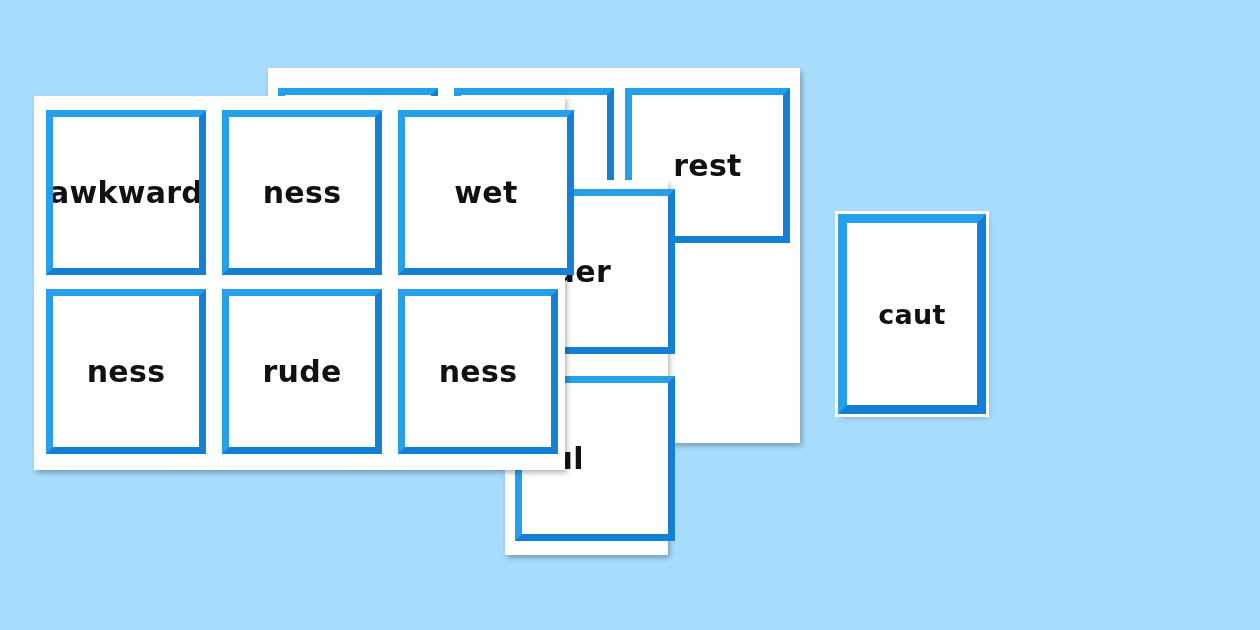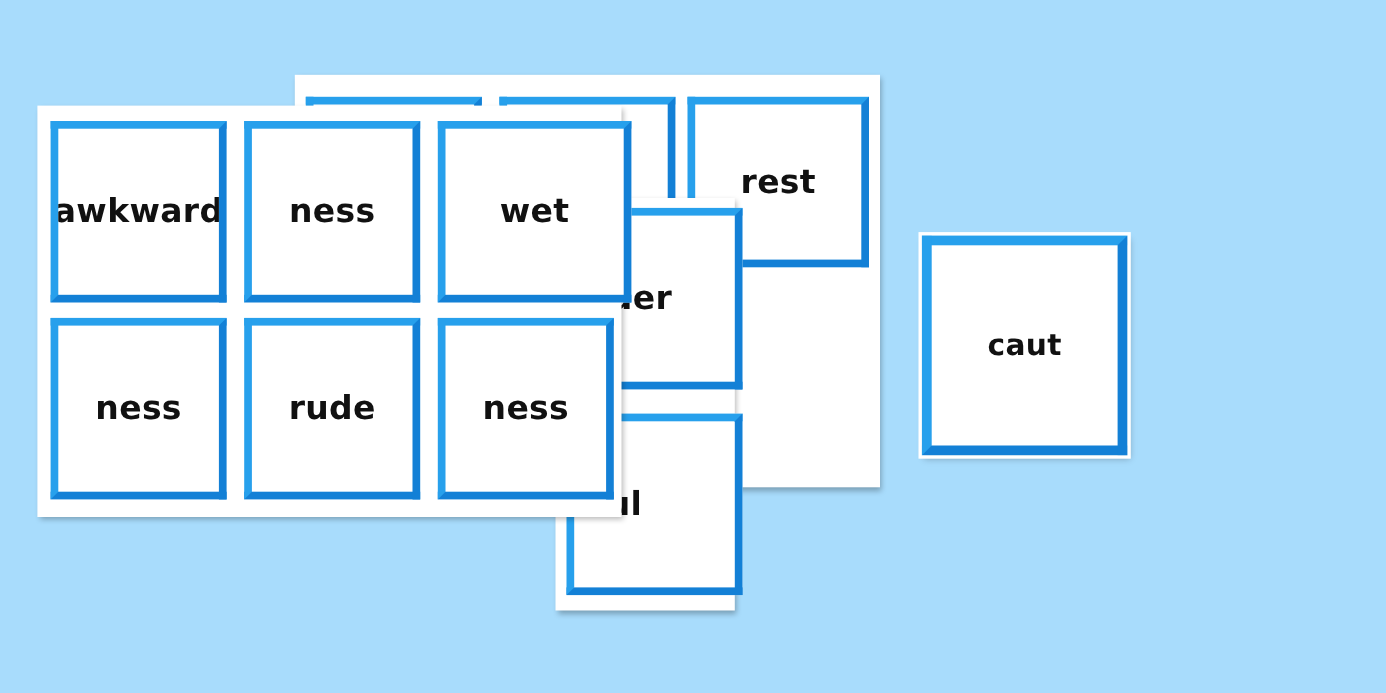--- a/index.html
+++ b/index.html
@@ -124,18 +124,18 @@
     <div class="card" style="left:188px;top:193px;width:160px;height:165px;">
       <span class="word">rude</span>
       <span class="watermark"></span>
     </div>
     <div class="card" style="left:364px;top:193px;width:160px;height:165px;">
       <span class="word">ness</span>
       <span class="watermark"></span>
     </div>
   </div>
 
-  <div class="card standalone" style="left:838px;top:214px;width:187px;height:200px;">
+  <div class="card standalone" style="left:838px;top:214px;width:148px;height:200px;">
     <span class="word">caut</span>
     <span class="watermark"></span>
   </div>
 
 </div>
 
 </body></html>

